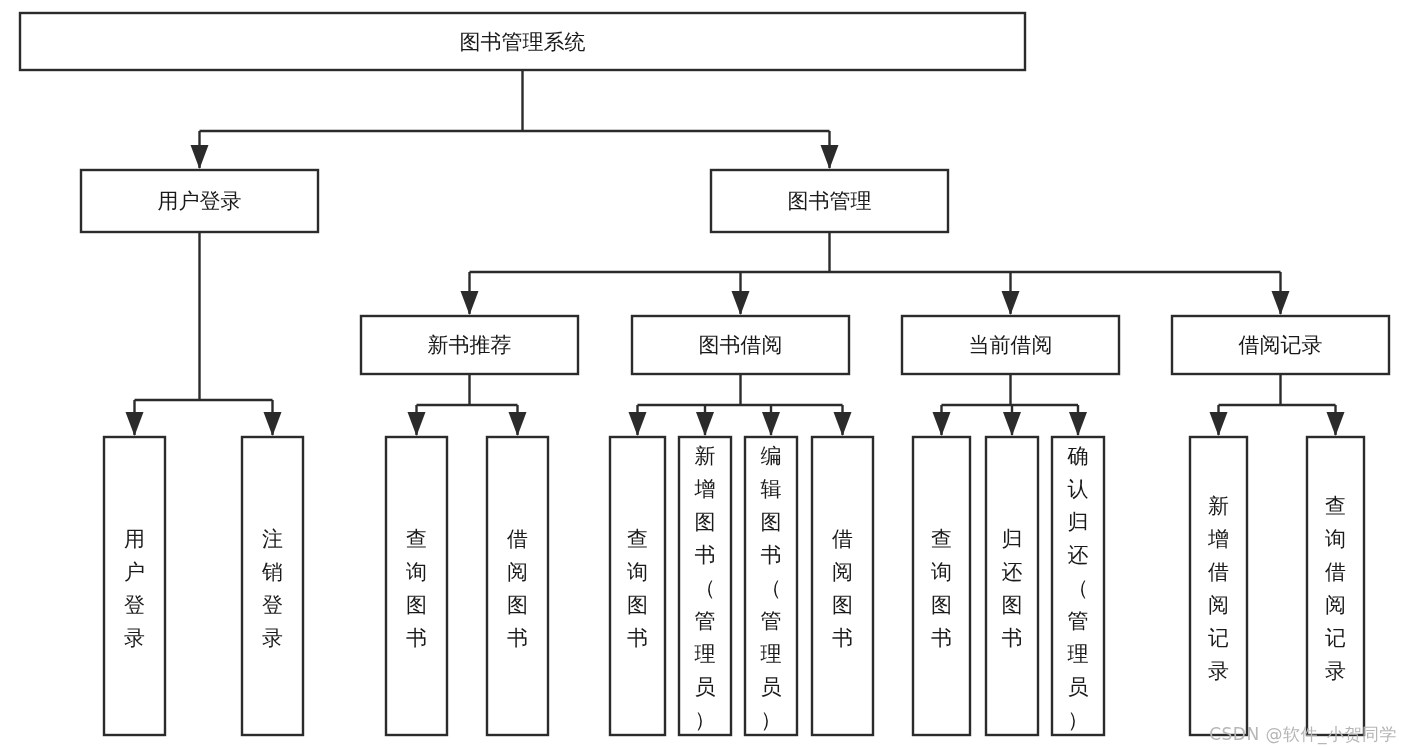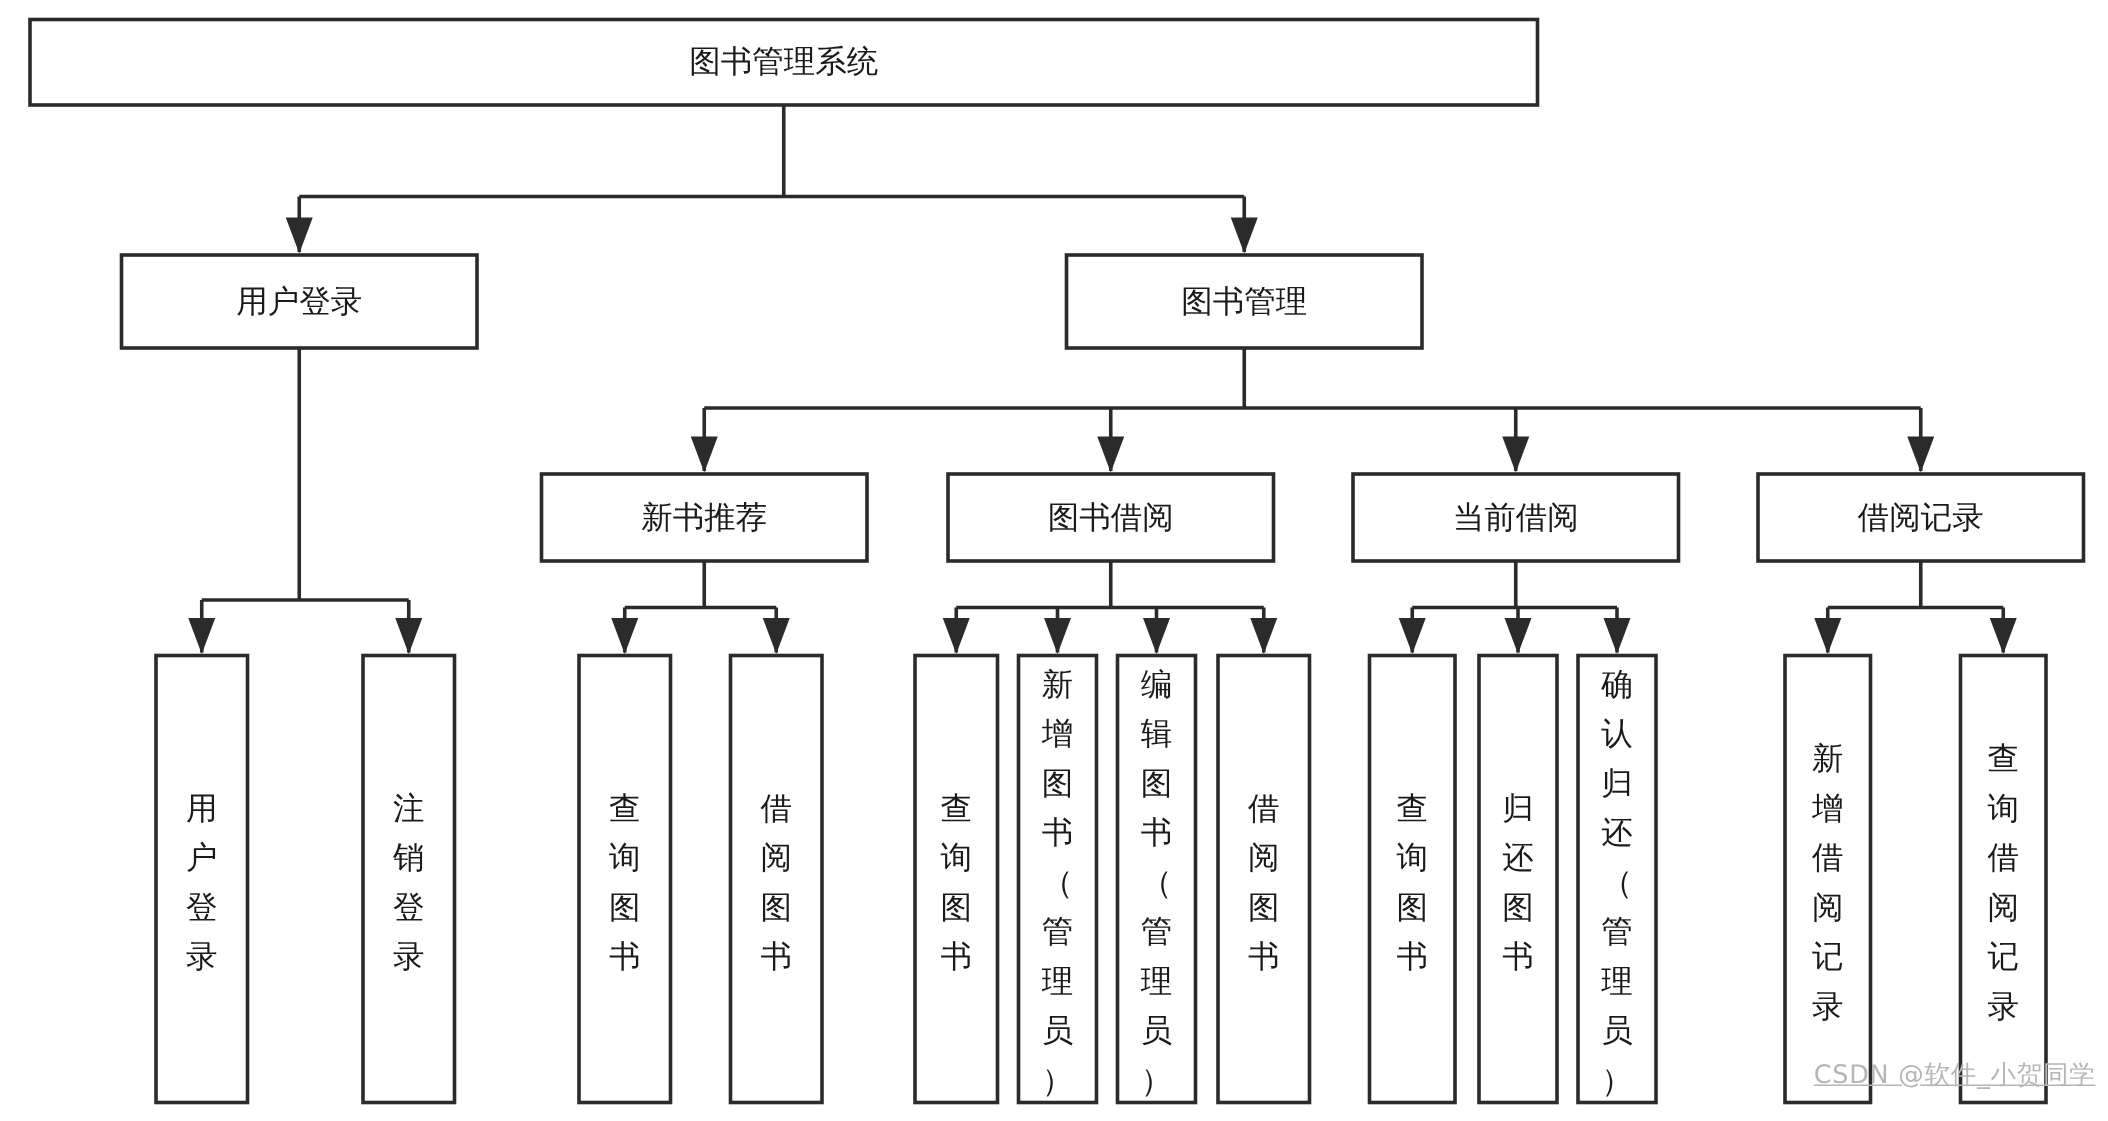--- a/index.html
+++ b/index.html
@@ -53,28 +53,27 @@
   }
   .node-label-v {
     font-family: "DejaVu Sans", "Liberation Sans", sans-serif;
     font-size: 21px;
     fill: #1a1a1a;
     text-anchor: middle;
   }
   .watermark-text {
     position: absolute;
     right: 8px;
-    bottom: 19px;
+    bottom: 1px;
     font-family: "DejaVu Sans", "Liberation Sans", sans-serif;
     font-size: 17px;
     color: #b6b6b6;
     letter-spacing: 0.5px;
     white-space: nowrap;
     user-select: none;
-    text-decoration: underline;
   }
 </style>
 </head>
 <body>
 
 <div id="diagram-root">
   <svg id="diagram-canvas" viewBox="0 0 1405 747" xmlns="http://www.w3.org/2000/svg">
 
     <g id="connectors-layer">
         <path d="M 522.5 70 L 522.5 131" class="connector"></path>

